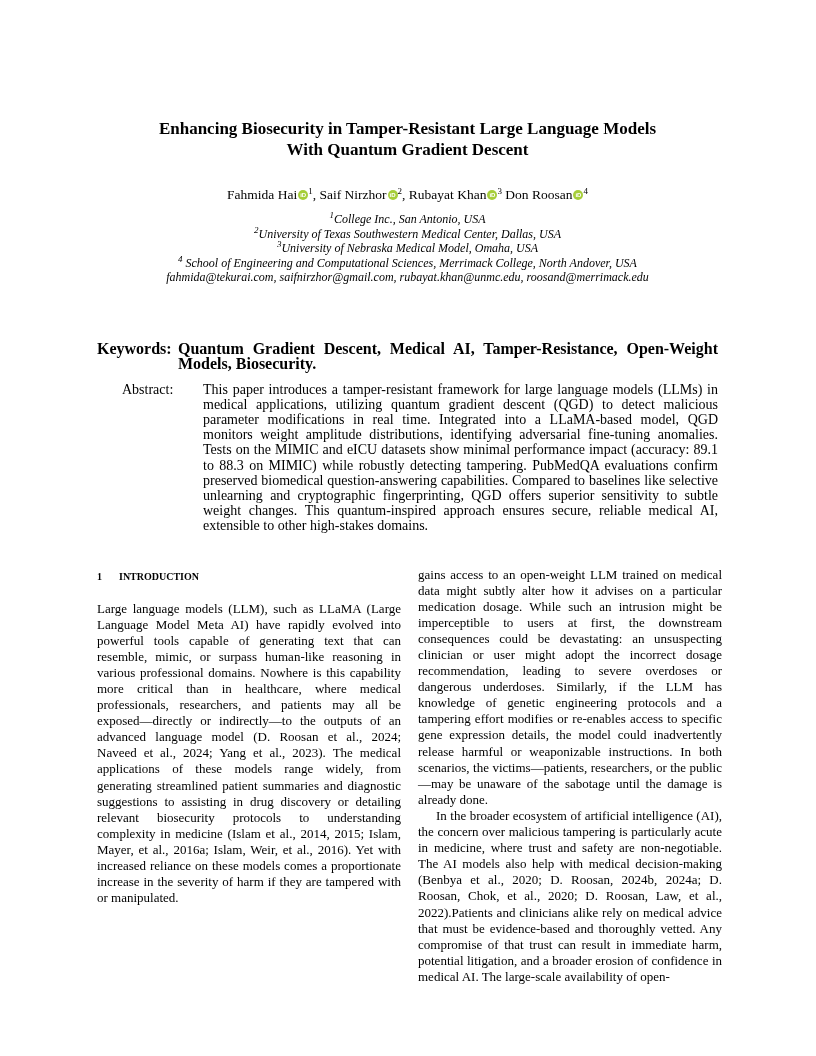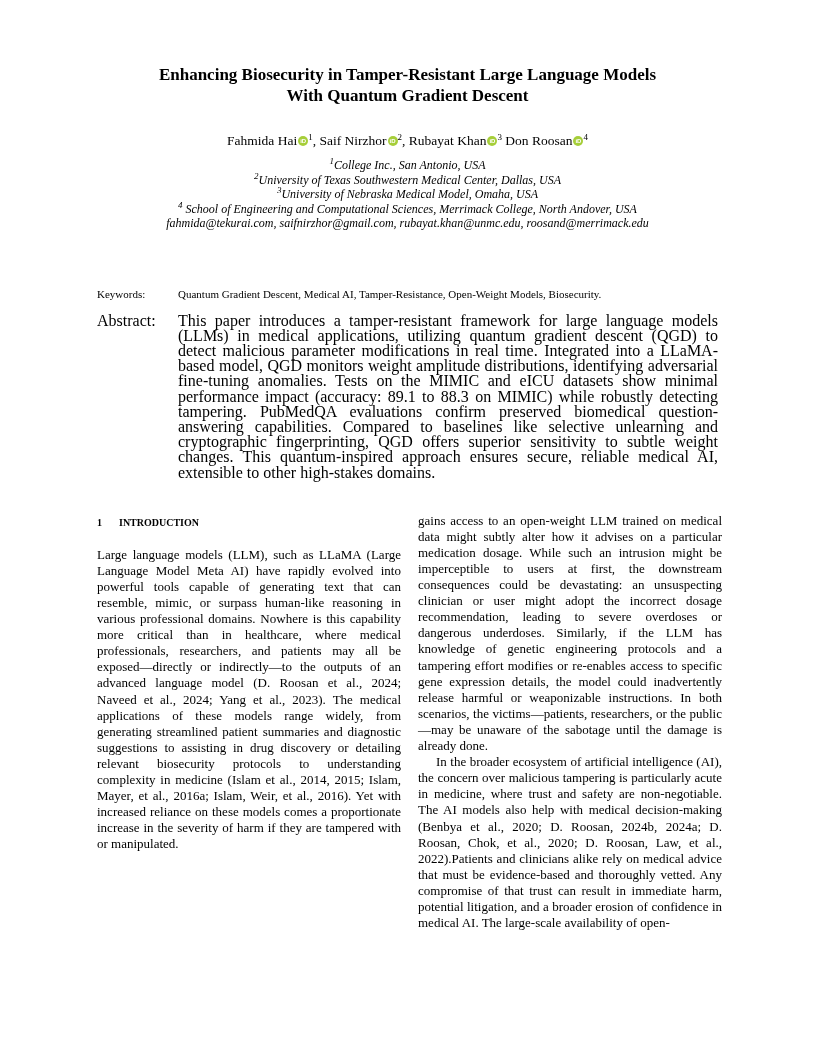--- a/index.html
+++ b/index.html
@@ -8,21 +8,21 @@
     position: relative;
     width: 816px;
     height: 1056px;
     margin: 0 auto;
     background: #ffffff;
     font-family: "Liberation Serif", "DejaVu Serif", serif;
     color: #000000;
     overflow: hidden;
   }
   .content {
-    padding: 64px 98px 0 97px;
+    padding: 118px 98px 0 97px;
   }
   .title {
     text-align: center;
     font-weight: bold;
     font-size: 17px;
     line-height: 21px;
   }
   .authors-line {
     margin-top: 26px;
     text-align: center;
@@ -52,28 +52,30 @@
   .affiliations {
     margin-top: 9px;
     text-align: center;
     font-style: italic;
     font-size: 12px;
     line-height: 14.5px;
   }
   .keywords-row {
     margin-top: 56px;
     display: flex;
-    font-size: 11px;
+    font-size: 16px;
     line-height: 15px;
+    font-weight: bold;
   }
   .abstract-row {
     margin-top: 11px;
     display: flex;
-    font-size: 16px;
+    font-size: 14px;
     line-height: 15.2px;
+    margin-left: 25px;
   }
   .block-label {
     width: 81px;
     flex-shrink: 0;
   }
   .block-body {
     flex: 1;
     text-align: justify;
   }
   .columns {

